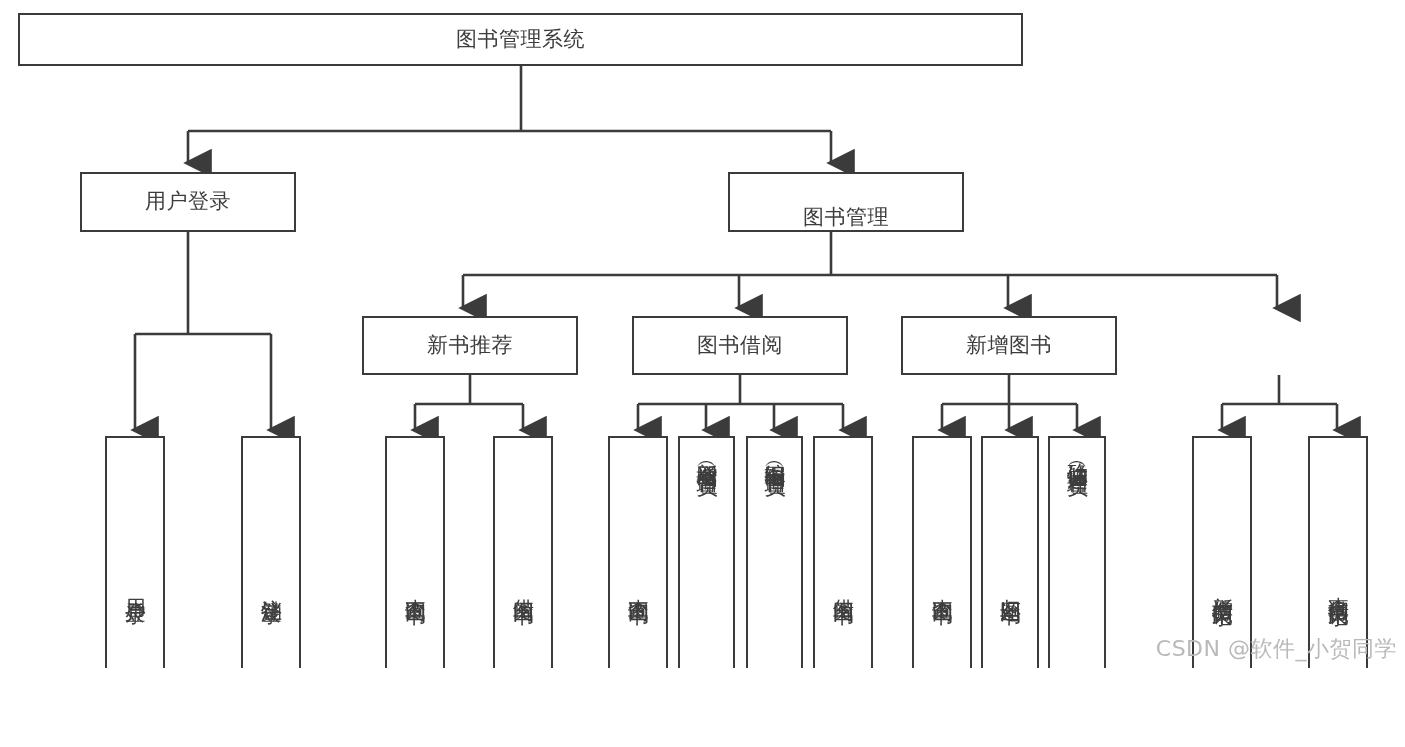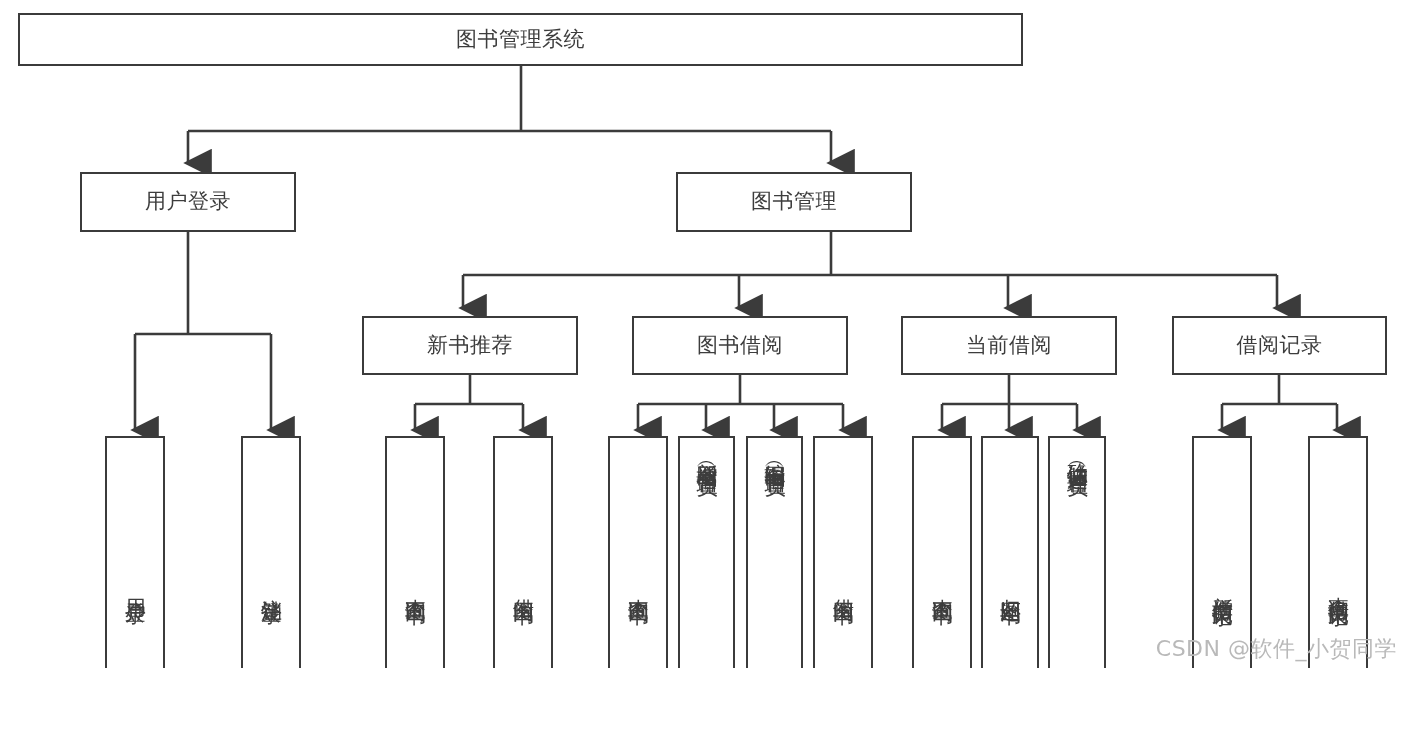--- a/index.html
+++ b/index.html
@@ -134,35 +134,32 @@
     </g>
   </svg>
 
   <div class="node h" style="left:18px; top:13px; width:1005px; height:53px;">
     <span class="label">图书管理系统</span>
   </div>
 
   <div class="node h" style="left:80px; top:172px; width:216px; height:60px;">
     <span class="label">用户登录</span>
   </div>
-  <div class="node h" style="left:676px; top:172px; width:236px; height:60px;">
+  <div class="node h" style="left:728px; top:172px; width:236px; height:60px;align-items:flex-end;">
     <span class="label">图书管理</span>
   </div>
 
   <div class="node h" style="left:632px; top:316px; width:216px; height:59px;">
     <span class="label">图书借阅</span>
   </div>
   <div class="node h" style="left:362px; top:316px; width:216px; height:59px;">
     <span class="label">新书推荐</span>
   </div>
   <div class="node h" style="left:901px; top:316px; width:216px; height:59px;">
-    <span class="label">当前借阅</span>
-  </div>
-  <div class="node h" style="left:1172px; top:316px; width:215px; height:59px;">
-    <span class="label">借阅记录</span>
+    <span class="label">新增图书</span>
   </div>
 
   <div class="node v centered" style="left:105px; top:436px; width:60px; height:299px;">
     <span class="label">用户登录</span>
   </div>
   <div class="node v centered" style="left:241px; top:436px; width:60px; height:299px;">
     <span class="label">注销登录</span>
   </div>
 
   <div class="node v centered" style="left:385px; top:436px; width:60px; height:299px;">

